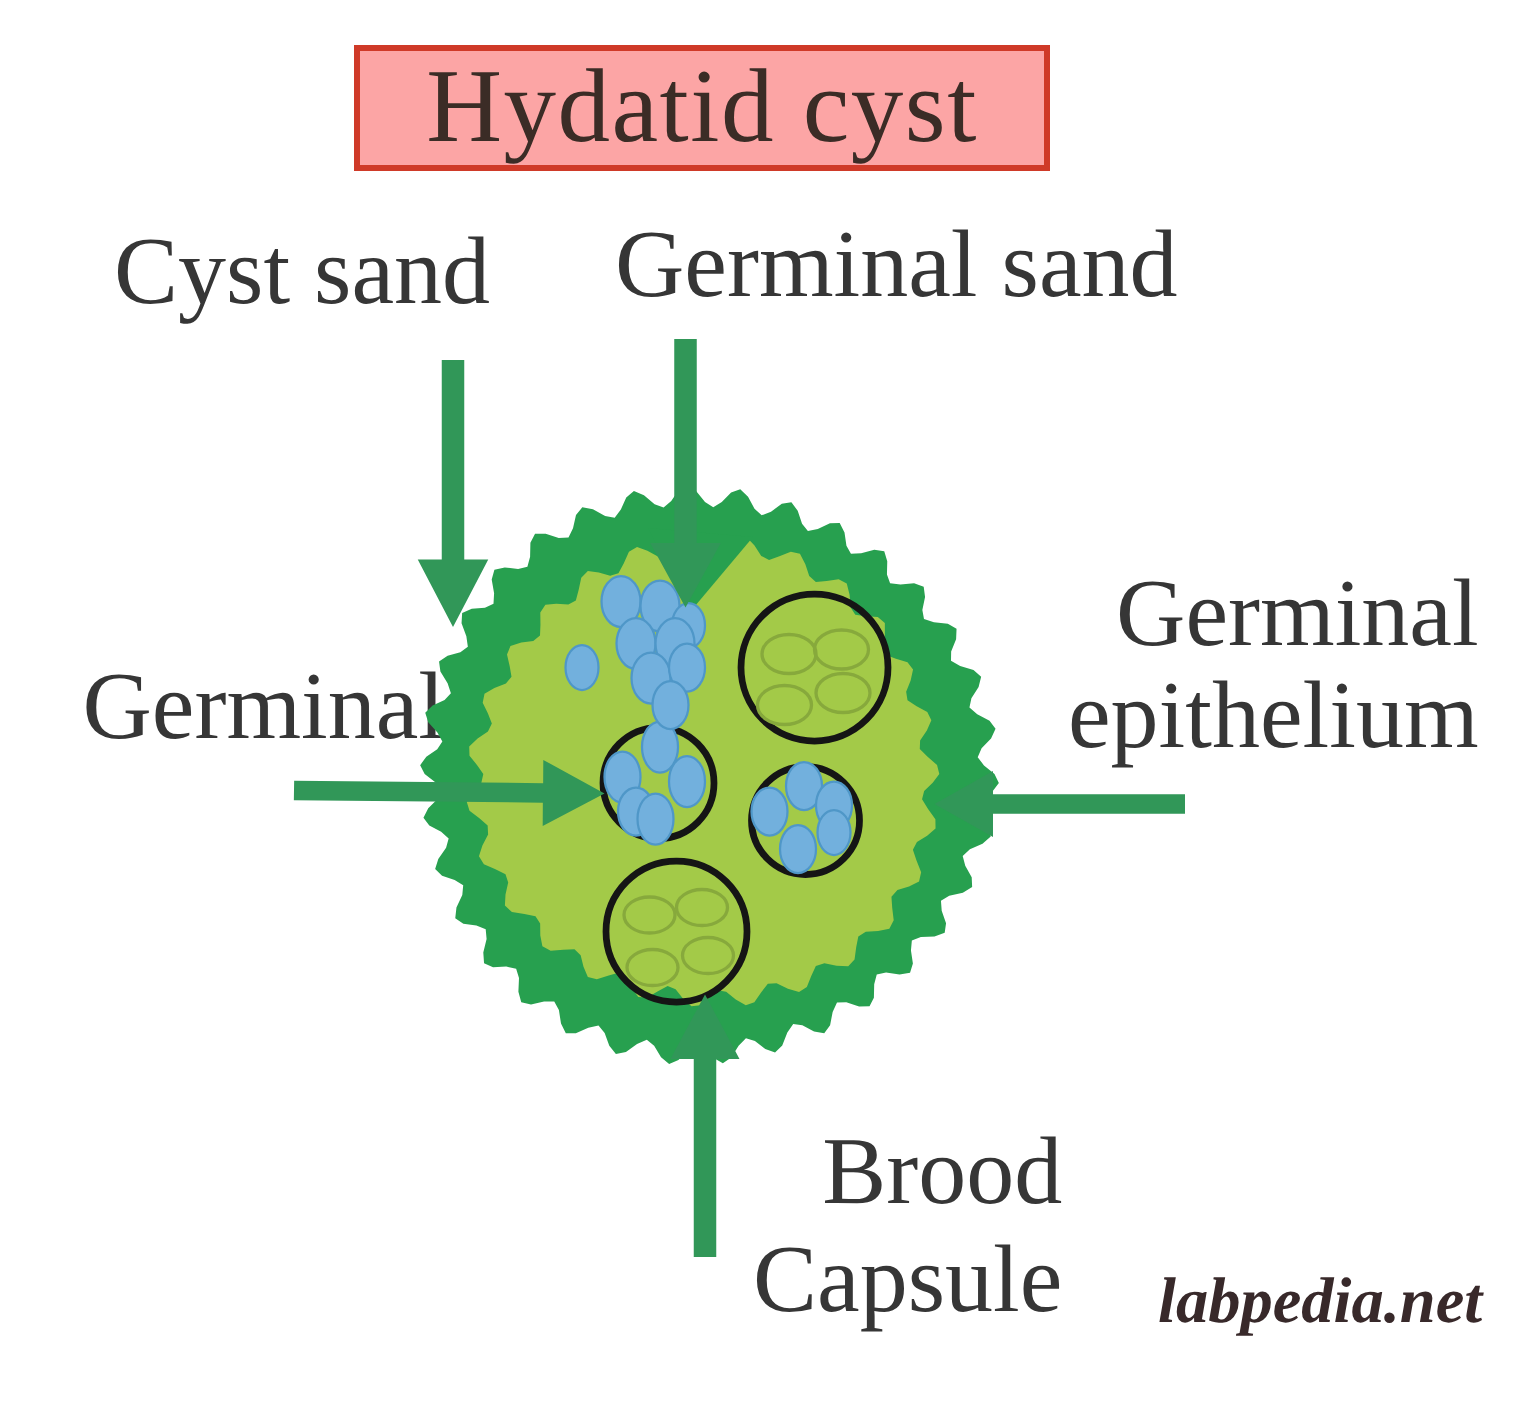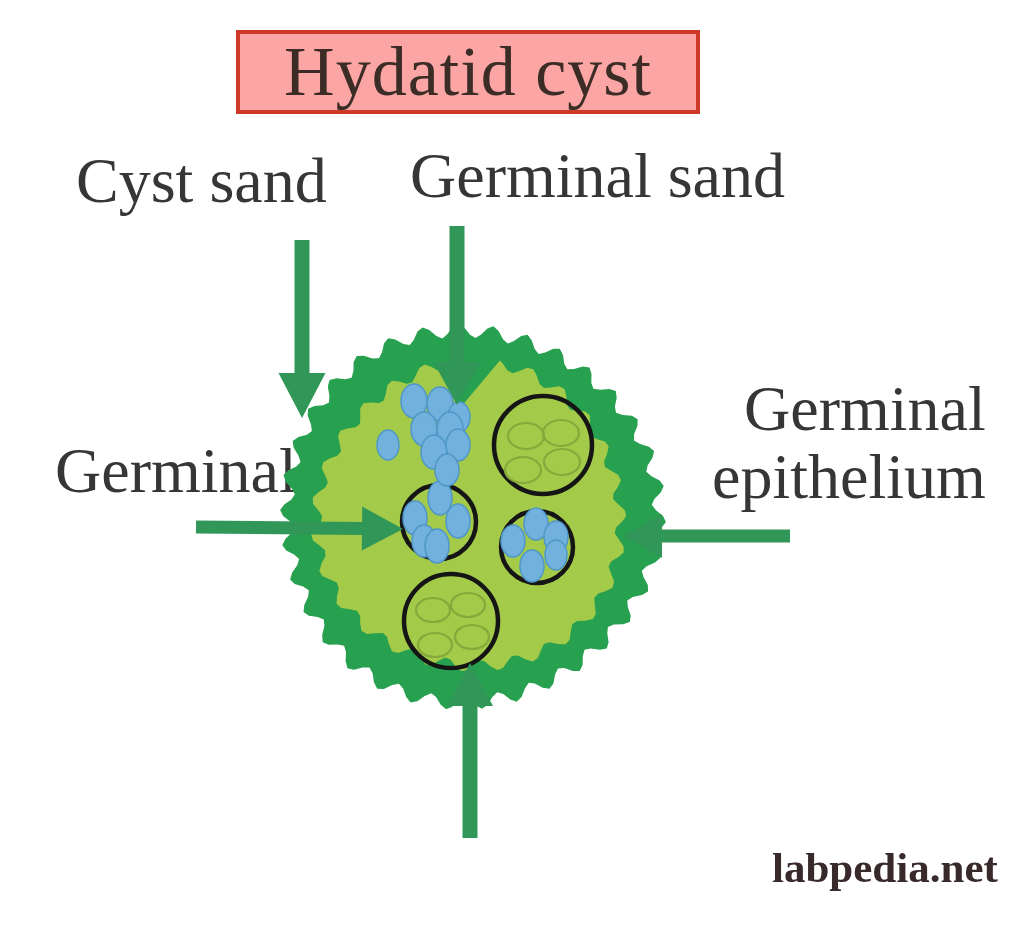--- a/index.html
+++ b/index.html
@@ -40,20 +40,21 @@
   #label-scolices{left:55px;top:439px;}
   #label-germinal{left:712px;top:375px;}
   #label-brood{left:502px;top:745px;}
   #watermark{
     position:absolute;
     left:772px;top:843px;
     font-size:43px;
     font-weight:bold;
     color:#38292a;
     white-space:nowrap;
+    font-style:italic;
   }
   #cyst-svg{
     position:absolute;left:0;top:0;width:1024px;height:939px;
   }
 </style>
 </head>
 <body>
 
 <div id="canvas">
 
@@ -63,20 +64,24 @@
 
   <div class="label" id="label-cyst-wall">Cyst sand</div>
   <div class="label" id="label-hydatid-sand">Germinal sand</div>
   <div class="label" id="label-scolices">Germinal</div>
 
   <div class="label two-line" id="label-germinal">
     <div>Germinal</div>
     <div>epithelium</div>
   </div>
 
+  <div class="label two-line" id="label-brood">
+    <div>Brood</div>
+    <div>Capsule</div>
+  </div>
 
   <div id="watermark">labpedia.net</div>
 
   <svg id="cyst-svg" viewBox="0 0 1024 939" xmlns="http://www.w3.org/2000/svg">
       <path d="M663.0 516.0L665.9 522.0L661.5 527.8L654.0 533.1L650.2 538.3L653.2 544.4L658.9 551.3L660.5 557.7L655.0 562.5L646.6 566.2L641.8 570.7L643.5 577.1L647.8 584.9L648.1 591.4L641.9 595.1L632.8 597.1L627.3 600.5L627.8 607.1L630.7 615.5L629.8 621.9L623.0 624.3L613.9 624.6L607.9 627.0L607.3 633.6L608.6 642.3L606.7 648.5L599.7 649.7L590.7 648.4L584.5 649.7L582.8 656.2L582.6 665.1L579.7 670.9L572.7 671.0L564.2 668.1L558.0 668.4L555.1 674.6L553.4 683.5L549.5 688.8L542.7 687.7L534.9 683.5L528.8 682.7L524.9 688.4L521.5 697.0L516.7 701.7L510.2 699.4L503.3 694.0L497.3 692.2L492.4 697.1L487.5 705.0L481.9 708.8L475.8 705.4L470.0 698.8L464.5 695.9L458.7 699.9L452.3 706.7L446.1 709.3L440.7 704.8L436.1 697.1L431.2 693.2L424.7 696.0L417.3 701.3L410.6 702.6L406.2 697.1L403.1 688.6L399.0 683.7L392.2 685.1L383.9 688.9L377.2 688.8L374.0 682.4L372.6 673.3L369.5 667.6L362.7 667.6L354.0 669.7L347.5 668.2L345.6 661.2L346.0 652.0L344.1 645.8L337.5 644.4L328.7 644.8L322.7 642.2L322.2 635.0L324.4 626.0L323.8 619.5L317.6 617.0L308.9 615.8L303.5 612.1L304.3 605.0L308.2 596.6L308.8 590.2L303.1 586.6L294.7 583.9L290.1 579.4L292.2 572.6L297.4 565.1L299.1 559.0L294.1 554.5L286.2 550.4L282.3 545.1L285.5 538.8L291.9 532.5L294.5 526.8L290.2 521.5L283.1 516.0L280.1 510.1L284.2 504.5L291.5 499.5L294.9 494.3L291.6 488.3L285.5 481.5L283.5 475.1L288.4 470.3L296.4 466.6L300.6 462.1L298.4 455.5L293.6 447.6L292.7 441.0L298.4 437.1L306.9 434.8L311.9 431.1L310.9 424.2L307.7 415.5L308.1 408.7L314.5 405.9L323.3 405.2L329.0 402.5L329.4 395.5L327.8 386.4L329.6 379.9L336.5 378.3L345.4 379.3L351.6 377.8L353.4 371.1L353.6 361.9L356.7 355.9L363.8 355.8L372.5 358.6L379.0 358.3L382.0 352.2L384.0 343.4L388.2 338.2L395.3 339.5L403.4 344.0L409.8 345.1L413.9 339.7L417.5 331.6L422.6 327.4L429.3 330.1L436.4 336.1L442.4 338.4L447.5 334.0L452.5 326.7L458.1 323.5L464.2 327.5L470.0 334.7L475.5 338.1L481.2 334.6L487.4 328.4L493.5 326.2L498.7 331.2L503.0 339.2L507.8 343.5L514.0 341.1L521.2 335.9L527.6 334.8L531.8 340.5L534.7 349.1L538.6 354.0L545.2 352.6L553.3 348.8L559.8 348.7L563.0 355.0L564.3 363.8L567.3 369.2L574.1 368.9L582.9 366.5L589.5 367.5L591.5 374.1L591.3 383.0L593.4 388.8L600.3 389.7L609.4 388.9L615.8 391.1L616.7 398.0L614.9 406.6L616.0 412.7L622.6 414.9L631.9 415.8L637.7 419.2L637.4 426.1L634.1 434.3L634.0 440.5L640.1 444.0L649.0 446.7L654.1 451.1L652.4 458.0L647.6 465.5L646.3 471.7L651.5 476.2L659.7 480.5L663.7 485.9L660.7 492.4L654.4 498.9L651.8 504.8L656.0 510.3L663.0 516.0Z" fill="#27a04f"></path>
       <path d="M626.2 516.0L621.8 521.9L616.1 527.4L614.7 532.9L618.7 539.3L623.6 546.2L623.7 552.4L618.1 557.2L611.3 561.3L608.6 566.5L611.0 573.6L614.1 581.5L612.7 587.6L606.0 591.0L598.3 593.4L594.3 597.8L594.8 605.2L595.8 613.5L592.9 619.1L585.4 620.7L577.2 621.1L572.2 624.3L570.8 631.5L569.7 639.7L565.5 644.2L557.7 643.9L549.6 642.2L543.9 644.0L540.9 650.5L537.9 658.0L532.7 661.4L525.3 659.2L517.7 655.5L511.9 655.9L507.5 661.5L502.9 668.1L497.2 670.1L490.5 666.3L484.1 661.1L478.4 660.1L472.9 664.6L467.0 670.2L461.0 670.9L455.4 665.9L450.4 659.5L445.1 657.4L438.6 660.8L431.6 665.0L425.5 664.6L421.2 658.6L417.7 651.4L412.9 648.4L405.8 650.3L397.9 652.9L391.9 651.3L389.0 644.5L387.1 636.9L383.0 632.9L375.5 633.2L367.1 633.9L361.6 630.9L360.2 623.7L360.1 615.7L357.0 610.8L349.6 609.3L341.3 608.0L336.6 603.7L337.0 596.3L338.8 588.4L337.0 582.8L330.3 579.5L322.6 576.2L319.3 570.9L321.6 563.6L325.4 556.3L325.1 550.3L319.6 545.5L313.0 540.5L311.2 534.6L315.3 528.0L320.9 521.8L322.2 516.0L318.1 510.1L313.0 503.8L312.8 497.6L318.4 492.3L325.3 487.6L327.9 482.3L325.3 475.7L321.8 468.5L323.0 462.5L329.6 458.6L337.3 455.7L341.0 451.2L339.8 444.2L338.0 436.3L340.3 430.7L347.5 428.4L355.5 427.3L360.0 423.7L360.3 416.4L360.2 408.3L363.6 403.2L370.9 402.5L378.9 403.0L383.9 400.4L385.8 393.2L387.5 385.1L391.9 380.7L399.2 381.6L406.8 383.8L412.3 382.2L415.8 375.6L419.3 367.9L424.7 364.6L431.6 367.1L438.6 371.0L444.4 370.7L449.4 365.1L454.7 358.5L460.7 356.6L467.0 360.7L472.9 366.2L478.7 367.5L484.9 363.3L491.5 358.3L497.8 358.1L503.0 363.7L507.5 370.6L512.7 373.3L519.6 370.9L527.2 367.8L533.3 369.2L536.9 376.1L539.5 384.0L543.9 388.0L551.1 387.4L559.1 386.2L564.5 389.0L566.4 396.5L567.0 404.9L570.2 409.8L577.2 410.8L585.2 411.4L589.9 415.4L589.9 423.1L588.6 431.2L590.6 436.7L597.3 439.2L605.0 441.5L608.7 446.3L607.1 453.7L604.1 461.2L605.0 466.9L611.1 470.8L618.2 474.7L620.9 480.2L617.9 487.0L613.4 493.6L613.2 499.3L618.4 504.5L624.7 510.0L626.2 516.0Z" fill="#a3ca48"></path>
       <polygon points="432,352 502,358 460,408" fill="#27a04f"></polygon>
       <circle cx="543" cy="445" r="49" fill="none" stroke="#151515" stroke-width="4.5"></circle>
       <ellipse cx="526" cy="436" rx="18" ry="13" fill="none" stroke="#87a93c" stroke-width="2.2"></ellipse>
       <ellipse cx="561" cy="433" rx="18" ry="13" fill="none" stroke="#87a93c" stroke-width="2.2"></ellipse>

